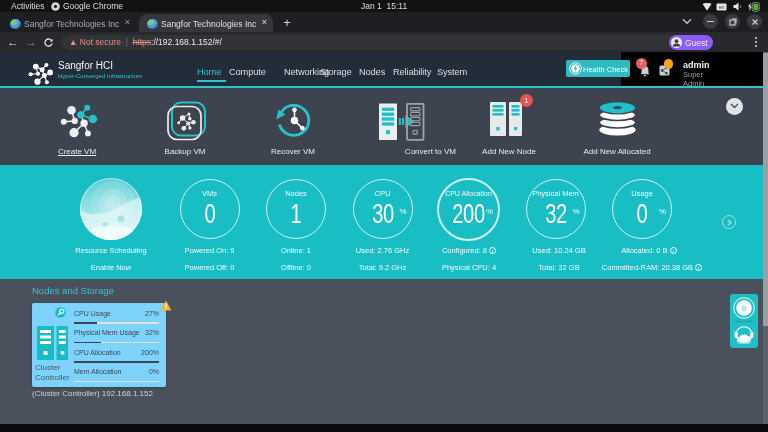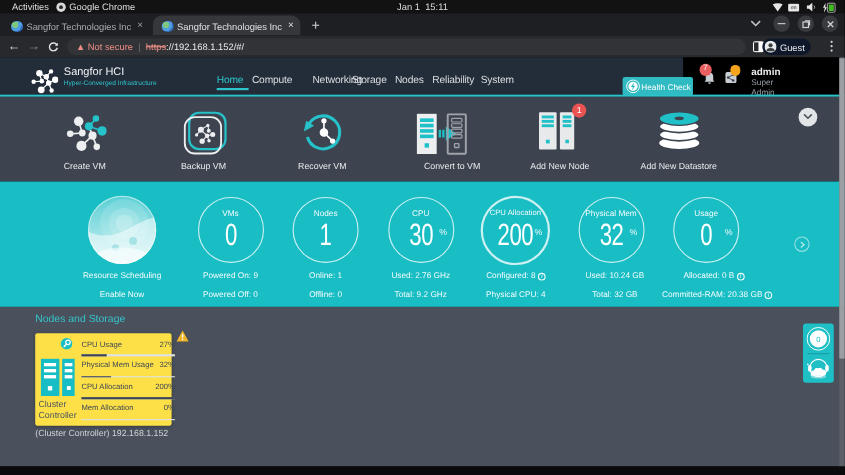--- a/index.html
+++ b/index.html
@@ -25,39 +25,39 @@
 
   
   #abar { left:0; top:32px; width:768px; height:20px; background:#28292c; }
   #abar .nav { position:absolute; top:3.5px; font-size:11.5px; color:#dfe2e6; }
   #omni { position:absolute; left:61px; top:2.5px; width:617px; height:15px; border-radius:8px; background:#323337; color:#e8eaed; font-size:8.5px; line-height:15px; }
 
   
   #hdr { left:0; top:52px; width:621px; height:34px; background:#232c39; }
   #hdrline { left:0; top:86px; width:768px; height:2px; background:#2cc3ca; }
   .nav-item { position:absolute; top:15px; font-size:9.3px; letter-spacing:-0.15px; color:#dcdfe3; }
-  #hc-btn { position:absolute; left:566px; top:18px; width:64px; height:17px; background:#30bac1; border-radius:2px; }
+  #hc-btn { position:absolute; left:566px; top:8px; width:64px; height:17px; background:#30bac1; border-radius:2px; }
 
   
   #qa { left:0; top:88px; width:768px; height:77px; background:#3d4450; }
   .qa-label { position:absolute; top:59px; width:110px; text-align:center; font-size:8px; color:#e9ebee; }
 
   
   #teal { left:0; top:165px; width:768px; height:114px; background:#19bdc4; color:#fff; }
   .circ { position:absolute; border:1.5px solid rgba(255,255,255,0.78); border-radius:50%; width:60px; height:60px; top:14px; }
   .circ .cap { position:absolute; top:9px; left:0; width:100%; text-align:center; font-size:7.5px; color:#f2fbfb; }
   .circ .num { position:absolute; top:18px; left:0; width:100%; text-align:center; font-size:28px; font-weight:400; color:#fff; letter-spacing:-0.5px; transform:scaleX(0.72); }
   .circ .pct { position:absolute; top:27px; right:5px; font-size:8px; color:#f2fbfb; }
   .tline { position:absolute; width:140px; text-align:center; font-size:7.5px; color:#f4fcfc; }
   .info { display:inline-block; width:7px; height:7px; border:0.8px solid #f4fcfc; border-radius:50%; font-size:5.5px; line-height:7px; text-align:center; vertical-align:0.5px; font-style:italic; }
 
   
   #bottom { left:0; top:279px; width:768px; height:145px; background:#4a515c; }
   #ns-title { position:absolute; left:32px; top:285px; font-size:9.5px; color:#35c4ca; }
-  #card { position:absolute; left:32px; top:303px; width:124px; height:84px; background:#fde047; border-radius:2px; box-shadow:0 1px 3px rgba(0,0,0,0.25); }
+  #card { position:absolute; left:32px; top:303px; width:134px; height:84px; background:#7dd3fc; border-radius:2px; box-shadow:0 1px 3px rgba(0,0,0,0.25); }
   .row { position:absolute; left:42px; width:85px; height:19px; }
   .row .lab { position:absolute; left:0; top:2.5px; font-size:7px; color:#3c4654; }
   .row .val { position:absolute; right:0; top:2.5px; font-size:7px; color:#3c4654; }
   .row .track { position:absolute; left:0; bottom:2.5px; width:85px; height:1.5px; background:#dfe1e4; }
   .row .fill { position:absolute; left:0; bottom:2.5px; height:1.5px; background:#3c4654; }
   #card-ip { position:absolute; left:32px; top:389px; width:134px; text-align:left; font-size:8px; color:#ced2d7; }
 
   
   #float { position:absolute; left:730px; top:294px; width:28px; height:54px; background:#1fbfc6; border-radius:3px; }
 
@@ -139,21 +139,21 @@
   </svg>
   <div id="omni">
     <span style="color:#ec8e85;margin-left:8px;">▲ Not secure</span>
     <span style="color:#6a6d72;">&nbsp;|&nbsp;</span>
     <span style="color:#ec8e85;text-decoration:line-through;margin-top:30px;">https</span><span>://192.168.1.152/#/</span>
   </div>
   <svg class="abs" style="left:684px;top:5px;" width="11" height="11" viewBox="0 0 11 11">
     <rect x="0.5" y="0.5" width="10" height="10" rx="2" fill="#fff"></rect>
     <rect x="1.5" y="1.5" width="4" height="8" fill="#28292c"></rect>
   </svg>
-  <div class="abs" style="left:693px;top:2.5px;width:44px;height:15px;border-radius:8px;background:#0f172a;">
+  <div class="abs" style="left:669px;top:2.5px;width:44px;height:15px;border-radius:8px;background:#8b5cf6;">
     <svg style="position:absolute;left:2px;top:2px;" width="11" height="11" viewBox="0 0 11 11">
       <circle cx="5.5" cy="5.5" r="5.5" fill="#e8eaed"></circle>
       <circle cx="5.5" cy="4.2" r="1.9" fill="#3c3d41"></circle>
       <path d="M1.8 9.6 a3.7 3 0 0 1 7.4 0 Z" fill="#3c3d41"></path>
     </svg>
     <span style="position:absolute;left:16px;top:3px;font-size:8.5px;color:#e8eaed;">Guest</span>
   </div>
   <div class="abs" style="left:755px;top:5px;width:2.2px;height:2.2px;border-radius:50%;background:#d5d7da;box-shadow:0 4px 0 #d5d7da, 0 8px 0 #d5d7da;"></div>
 </div>
 
@@ -245,21 +245,21 @@
       <circle cx="18.3" cy="16.4" r="2.5"></circle>
         <circle cx="11.5" cy="22.7" r="3.1"></circle>
       <circle cx="20.9" cy="23.3" r="2"></circle>
     </g>
     <g fill="#25c2c9">
       <circle cx="16.1" cy="10.7" r="2.5"></circle>
       <circle cx="20.4" cy="5.9" r="2"></circle>
         <circle cx="24.2" cy="13.5" r="2.9"></circle>
     </g>
   </svg>
-  <div class="qa-label" style="left:22px;">Create VM</div>
+  <div class="qa-label" style="left:22px;text-decoration:underline;">Create VM</div>
 
   <svg class="abs" style="left:162px;top:8px;" width="46" height="46" viewBox="0 0 46 46">
     <rect x="10" y="6.5" width="33" height="33" rx="9" fill="none" stroke="#25c2c9" stroke-width="2"></rect>
     <rect x="6" y="10.5" width="33" height="33" rx="9" fill="none" stroke="#eceef0" stroke-width="1.7"></rect>
     <g stroke="#eceef0" stroke-width="1">
       <line x1="26.3" y1="27.4" x2="20.6" y2="22"></line>
         <line x1="26.3" y1="27.4" x2="31.4" y2="26.3"></line>
       <line x1="26.3" y1="27.4" x2="21.8" y2="32.3"></line>
         <line x1="26.3" y1="27.4" x2="28" y2="31.9"></line>
       <line x1="20.6" y1="22" x2="27" y2="18"></line>
@@ -302,21 +302,21 @@
     <rect x="21.8" y="15" width="2.1" height="7" fill="#1dc1c8"></rect>
     <rect x="25" y="15" width="2.1" height="7" fill="#1dc1c8"></rect>
     <path d="M28.3 12 L28.3 25 L37.8 18.5 Z" fill="#1dc1c8"></path>
     <rect x="30" y="0.8" width="16.5" height="36" rx="1" fill="none" stroke="#9ea3aa" stroke-width="1.8"></rect>
     <rect x="33.5" y="4.6" width="9.5" height="3.3" rx="1" fill="none" stroke="#9ea3aa" stroke-width="1.1"></rect>
     <rect x="33.5" y="9.5" width="9.5" height="3.3" rx="1" fill="none" stroke="#9ea3aa" stroke-width="1.1"></rect>
     <rect x="33.5" y="14.4" width="9.5" height="3.3" rx="1" fill="none" stroke="#9ea3aa" stroke-width="1.1"></rect>
     <rect x="33.5" y="19.3" width="9.5" height="3.3" rx="1" fill="none" stroke="#9ea3aa" stroke-width="1.1"></rect>
     <rect x="36.2" y="27.5" width="4" height="3.6" rx="0.5" fill="none" stroke="#9ea3aa" stroke-width="1.2"></rect>
   </svg>
-  <div class="qa-label" style="left:356px;">Convert to VM</div>
+  <div class="qa-label" style="left:346px;text-align:right;">Convert to VM</div>
 
   <svg class="abs" style="left:489px;top:11px;" width="40" height="40" viewBox="0 0 40 40">
     <rect x="1" y="3" width="16" height="34" rx="1" fill="#e7e9eb"></rect>
     <rect x="3.5" y="6" width="11" height="2.6" fill="#1fc0c7"></rect>
     <rect x="3.5" y="10" width="11" height="2.6" fill="#1fc0c7"></rect>
     <rect x="3.5" y="14" width="11" height="2.6" fill="#1fc0c7"></rect>
     <rect x="7.3" y="28" width="3.4" height="3.4" fill="#1fc0c7"></rect>
     <rect x="20" y="3" width="13" height="34" rx="1" fill="#e7e9eb"></rect>
     <rect x="22.5" y="6" width="8" height="2.6" fill="#1fc0c7"></rect>
     <rect x="22.5" y="10" width="8" height="2.6" fill="#1fc0c7"></rect>
@@ -326,21 +326,21 @@
   <div class="abs" style="left:520px;top:6px;width:13px;height:13px;border-radius:50%;background:#e95352;color:#fff;font-size:8px;text-align:center;line-height:13px;">1</div>
   <div class="qa-label" style="left:454px;">Add New Node</div>
 
   <svg class="abs" style="left:597px;top:13px;" width="41" height="36" viewBox="0 0 41 36">
     <ellipse cx="20.5" cy="29" rx="18.2" ry="5.5" fill="#fff"></ellipse>
     <ellipse cx="20.5" cy="21.5" rx="18.2" ry="5.5" fill="#fff" stroke="#3d4450" stroke-width="1.6"></ellipse>
     <ellipse cx="20.5" cy="14" rx="18.2" ry="5.5" fill="#fff" stroke="#3d4450" stroke-width="1.6"></ellipse>
     <ellipse cx="20.5" cy="6.8" rx="18.2" ry="6.2" fill="#1fc0c7" stroke="#3d4450" stroke-width="1.2"></ellipse>
     <ellipse cx="20.5" cy="6.6" rx="4.2" ry="1.7" fill="#3d4450"></ellipse>
   </svg>
-  <div class="qa-label" style="left:562px;">Add New Datastore</div>
+  <div class="qa-label" style="left:562px;">Add New Allocated</div>
 
   <div class="abs" style="left:726px;top:10px;width:17px;height:17px;border-radius:50%;background:#e2e5e8;"></div>
   <svg class="abs" style="left:730px;top:15px;" width="9" height="7" viewBox="0 0 9 7">
     <path d="M1 1 L4.5 4.5 L8 1" fill="none" stroke="#4a5058" stroke-width="1.4"></path>
   </svg>
 </div>
 
 <div class="abs" id="teal">
 
   <svg class="abs" style="left:79px;top:12px;" width="64" height="64" viewBox="0 0 64 64">

